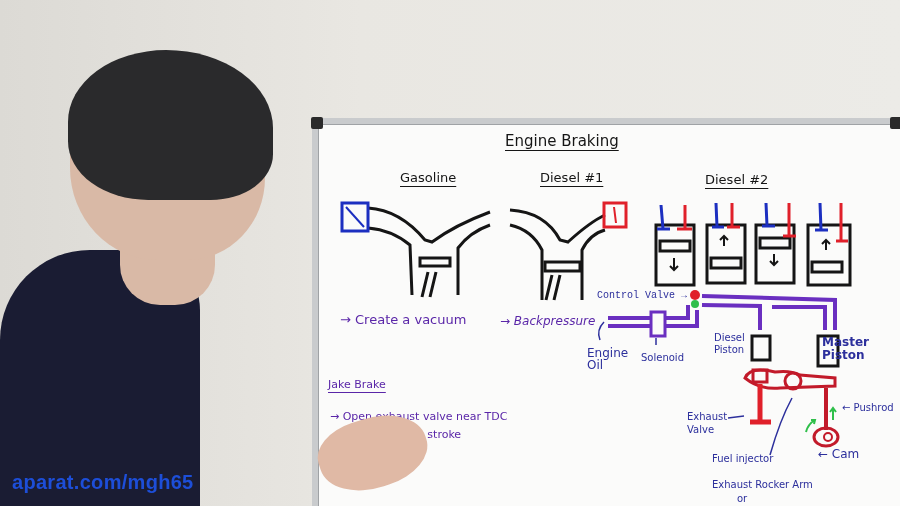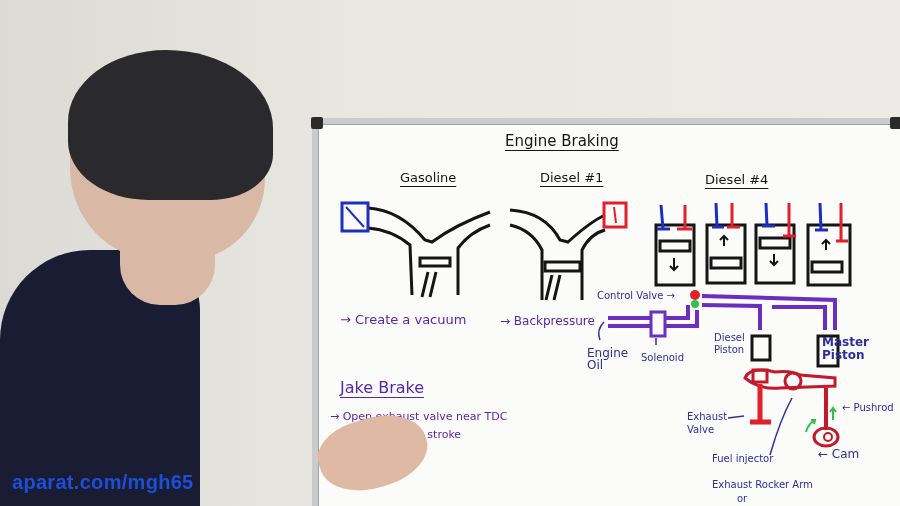--- a/index.html
+++ b/index.html
@@ -122,38 +122,38 @@
     <path d="M728 418 L744 416"></path>
     <path d="M770 455 Q780 420 792 398"></path>
     <path d="M600 340 Q596 330 604 322"></path>
     <path d="M656 345 L656 338"></path>
   </g>
 </svg>
 
 <div class="hand blk title" style="left:505px;top:132px;">Engine Braking</div>
 <div class="hand blk title" style="left:400px;top:170px;font-size:13px;">Gasoline</div>
 <div class="hand blk title" style="left:540px;top:170px;font-size:13px;">Diesel #1</div>
-<div class="hand blk title" style="left:705px;top:172px;font-size:13px;">Diesel #4</div>
+<div class="hand blk title" style="left:705px;top:172px;font-size:13px;">Diesel #2</div>
 
 <div class="hand pur" style="left:340px;top:312px;font-size:13px;">→ Create a vacuum</div>
-<div class="hand pur" style="left:500px;top:314px;font-size:12px;">→ Backpressure</div>
+<div class="hand pur" style="left:500px;top:314px;font-size:12px;font-style:italic;">→ Backpressure</div>
 
-<div class="hand blu" style="left:597px;top:290px;font-size:10px;">Control Valve →</div>
+<div class="hand blu" style="left:597px;top:290px;font-size:10px;font-family:Liberation Mono, monospace;">Control Valve →</div>
 <div class="hand blu" style="left:587px;top:347px;font-size:12px;width:36px;white-space:normal;line-height:12px;">Engine Oil</div>
 <div class="hand blu" style="left:641px;top:352px;font-size:10px;">Solenoid</div>
 <div class="hand blu" style="left:714px;top:332px;font-size:10px;width:36px;white-space:normal;line-height:12px;">Diesel Piston</div>
 <div class="hand blu" style="left:822px;top:336px;font-size:12px;width:40px;white-space:normal;line-height:13px;font-weight:bold;">Master Piston</div>
 <div class="hand blu" style="left:687px;top:410px;font-size:10px;width:42px;white-space:normal;line-height:13px;">Exhaust Valve</div>
 <div class="hand blu" style="left:842px;top:402px;font-size:10px;">← Pushrod</div>
 <div class="hand blu" style="left:818px;top:447px;font-size:12px;">← Cam</div>
 <div class="hand blu" style="left:712px;top:453px;font-size:10px;">Fuel injector</div>
 <div class="hand blu" style="left:737px;top:466px;font-size:10px;margin-top:27px;">or</div>
 <div class="hand blu" style="left:712px;top:479px;font-size:10px;">Exhaust Rocker Arm</div>
 
-<div class="hand pur title" style="left:340px;top:378px;font-size:16px;">Jake Brake</div>
+<div class="hand pur title" style="left:328px;top:378px;font-size:11px;">Jake Brake</div>
 <div class="hand pur" style="left:330px;top:410px;font-size:11px;">→ Open exhaust valve near TDC</div>
 <div class="hand pur" style="left:340px;top:428px;font-size:11px;">of compression stroke</div>
 
 <div class="person-shirt"></div>
 <div class="person-neck"></div>
 <div class="person-head"></div>
 <div class="person-hair"></div>
 <div class="person-hand"></div>
 
 <div class="watermark">aparat.com/mgh65</div>

